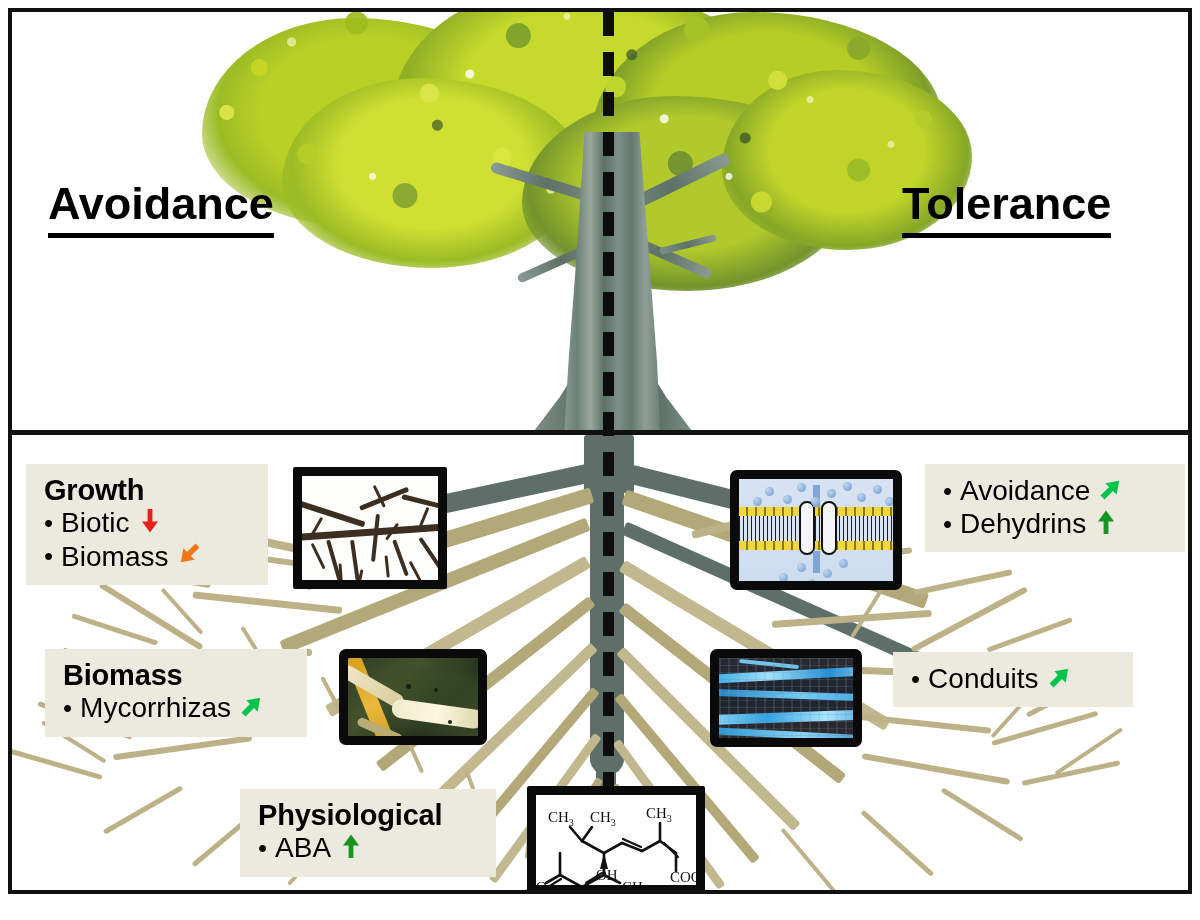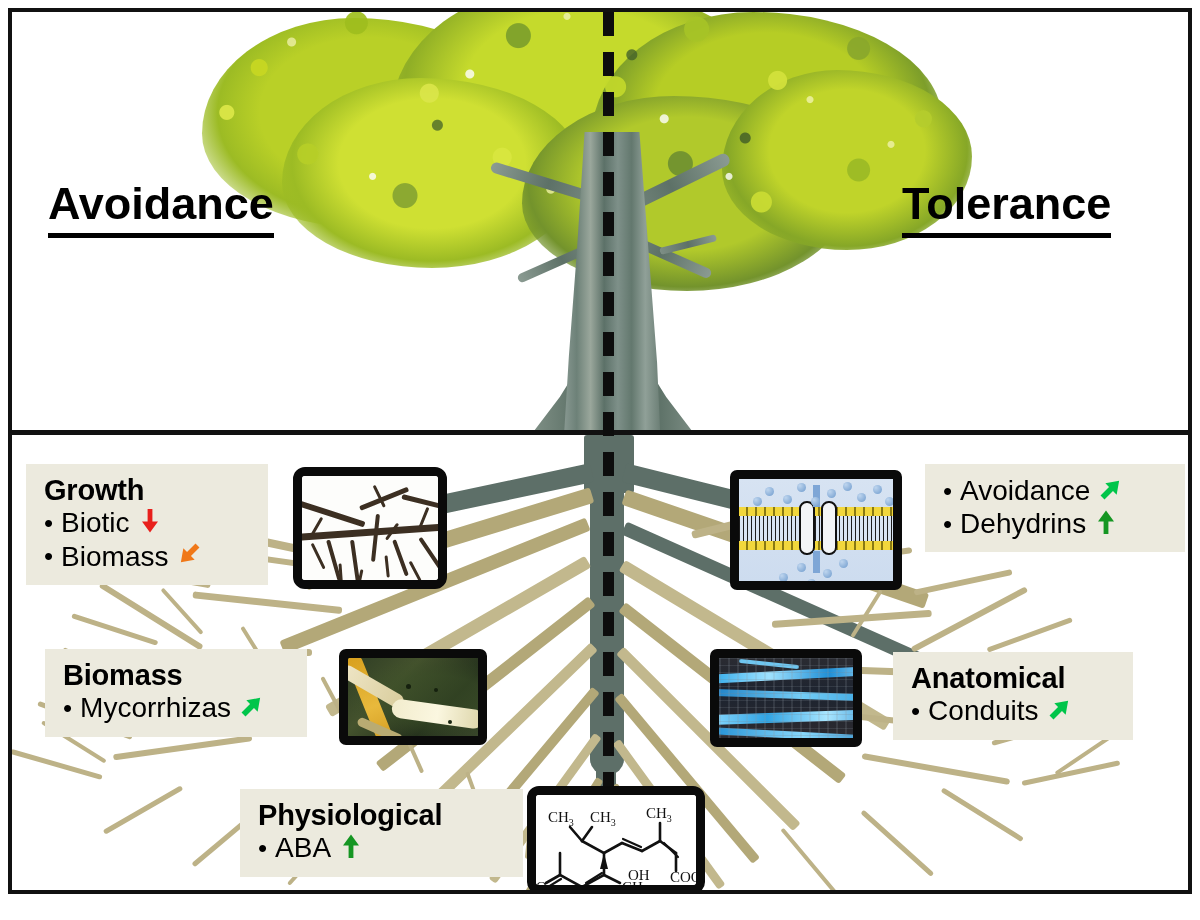--- a/index.html
+++ b/index.html
@@ -185,21 +185,21 @@
 
   
   .photo {
     position: absolute;
     border: 9px solid #0a0a0a;
     border-radius: 7px;
     overflow: hidden;
     z-index: 55;
     background: #fff;
   }
-  .photo.sharp { border-radius: 12px; }
+  .photo.sharp { border-radius: 2px; }
   .photo-inner { position: absolute; inset: 0; }
 
   
   #photo-roots .photo-inner { background: #fdfdfb; }
   .rootdraw { position: absolute; background: #3c2f22; transform-origin: 0 50%; border-radius: 2px; }
 
   
   #photo-aquaporin .photo-inner { background: linear-gradient(to bottom,#d7e3f2,#cddcef); }
   .bilayer {
     position: absolute; left: 0; width: 100%;
@@ -459,21 +459,21 @@
           <line x1="106" y1="56" x2="124" y2="46"></line>
           <line x1="124" y1="46" x2="124" y2="28"></line>
           <line x1="124" y1="46" x2="140" y2="58"></line>
           <line x1="128" y1="48" x2="142" y2="62" stroke-width="2.2"></line>
           <line x1="140" y1="58" x2="140" y2="76"></line>
         </g>
       </svg>
       <div class="chem-label" style="left:12px; top:14px;">CH<sub>3</sub></div>
       <div class="chem-label" style="left:54px; top:14px;">CH<sub>3</sub></div>
       <div class="chem-label" style="left:110px; top:10px;">CH<sub>3</sub></div>
-      <div class="chem-label" style="left:60px; top:72px;margin-left:32px;">OH</div>
+      <div class="chem-label" style="left:60px; top:72px;">OH</div>
       <div class="chem-label" style="left:86px; top:84px;">CH<sub>3</sub></div>
       <div class="chem-label" style="left:0px; top:84px;">O</div>
       <div class="chem-label" style="left:134px; top:74px;">COOH</div>
     </div>
   </div>
 
   <div class="info-box" style="left:14px; top:452px; width:242px;">
     <div class="box-title">Growth</div>
     <div class="box-item">
       <span class="bullet">•</span>
@@ -529,35 +529,34 @@
         <svg viewBox="0 0 26 26" width="26" height="26">
             <g transform="rotate(45 13 13)">
               <path d="M13 1.5 L21 13 L15.8 13 L15.8 25 L10.2 25 L10.2 13 L5 13 Z" fill="#00c54a"></path>
             </g>
           </svg>
       </span>
     </div>
   </div>
 
   <div class="info-box" style="left:881px; top:640px; width:240px;">
-    <div class="box-title">Anatomical</div>
     <div class="box-item">
       <span class="bullet">•</span>
       <span>Conduits</span>
       <span class="arrow">
         <svg viewBox="0 0 26 26" width="26" height="26">
             <g transform="rotate(45 13 13)">
               <path d="M13 1.5 L21 13 L15.8 13 L15.8 25 L10.2 25 L10.2 13 L5 13 Z" fill="#00c54a"></path>
             </g>
           </svg>
       </span>
     </div>
   </div>
 
-  <div class="info-box" style="left:228px; top:777px; width:283px;">
+  <div class="info-box" style="left:228px; top:777px; width:256px;">
     <div class="box-title">Physiological</div>
     <div class="box-item">
       <span class="bullet">•</span>
       <span>ABA</span>
       <span class="arrow">
         <svg viewBox="0 0 24 26" width="24" height="26">
             <path d="M12 1.5 L20 12.5 L14.4 12.5 L14.4 25 L9.6 25 L9.6 12.5 L4 12.5 Z" fill="#159622"></path>
           </svg>
       </span>
     </div>

